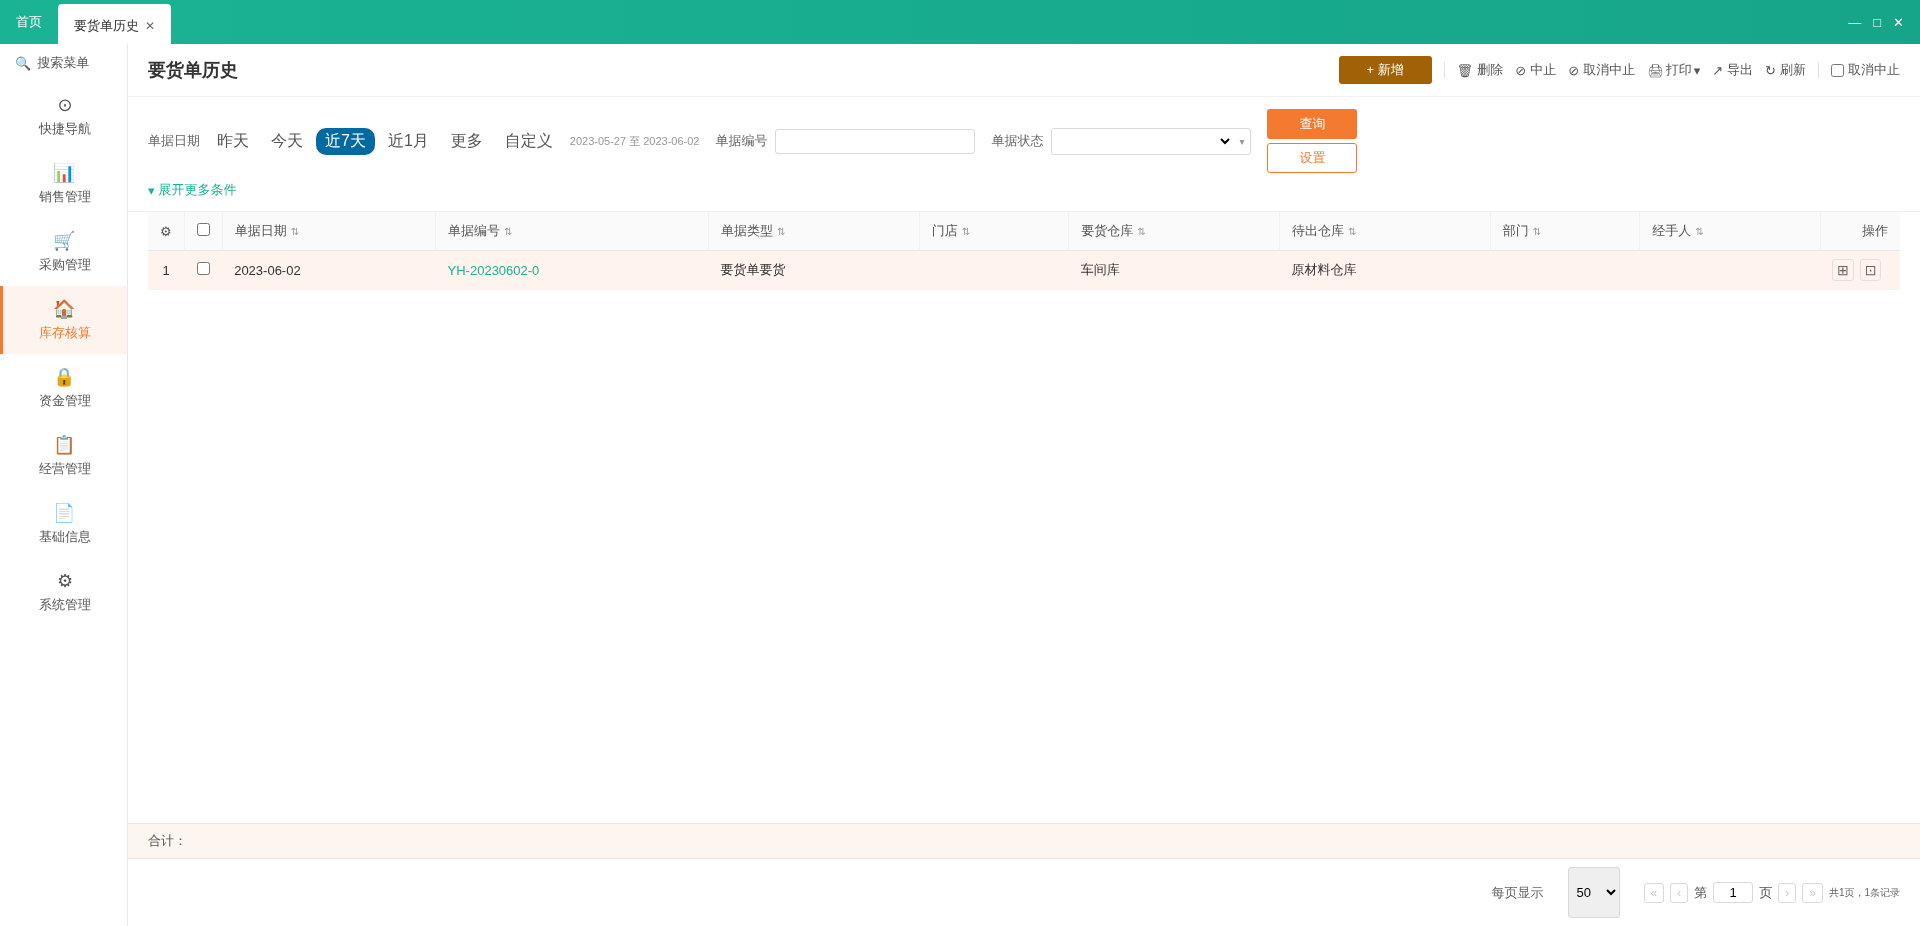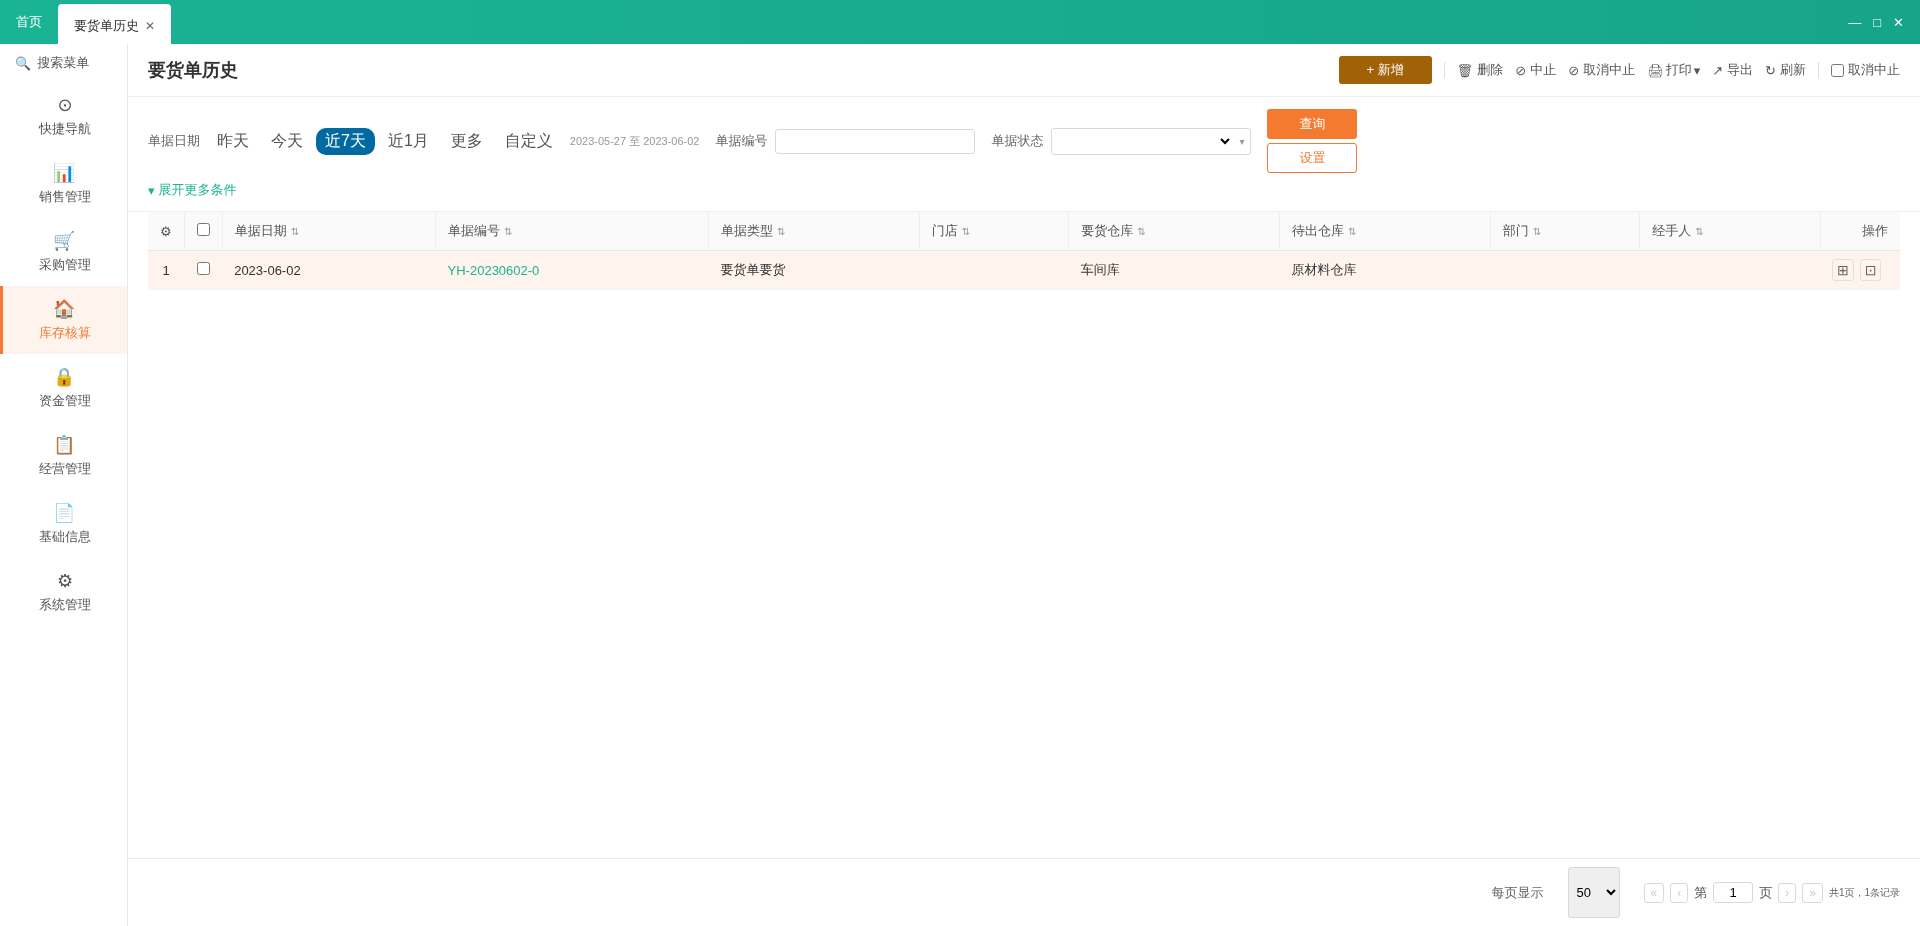--- a/index.html
+++ b/index.html
@@ -590,20 +590,23 @@
               <div class="row-actions">
                 <span class="row-action-btn">⊞</span>
                 <span class="row-action-btn">⊡</span>
               </div>
             </td>
           </tr>
         </tbody>
       </table>
     </div>
 
+    <div class="summary-bar">
+      <span>合计：</span>
+    </div>
 
     <div class="pagination-bar">
       <span class="pagination-label">每页显示</span>
       <select class="page-size-select">
         <option value="50">50</option>
         <option value="10">10</option>
         <option value="20">20</option>
         <option value="100">100</option>
       </select>
       <div class="page-nav">

